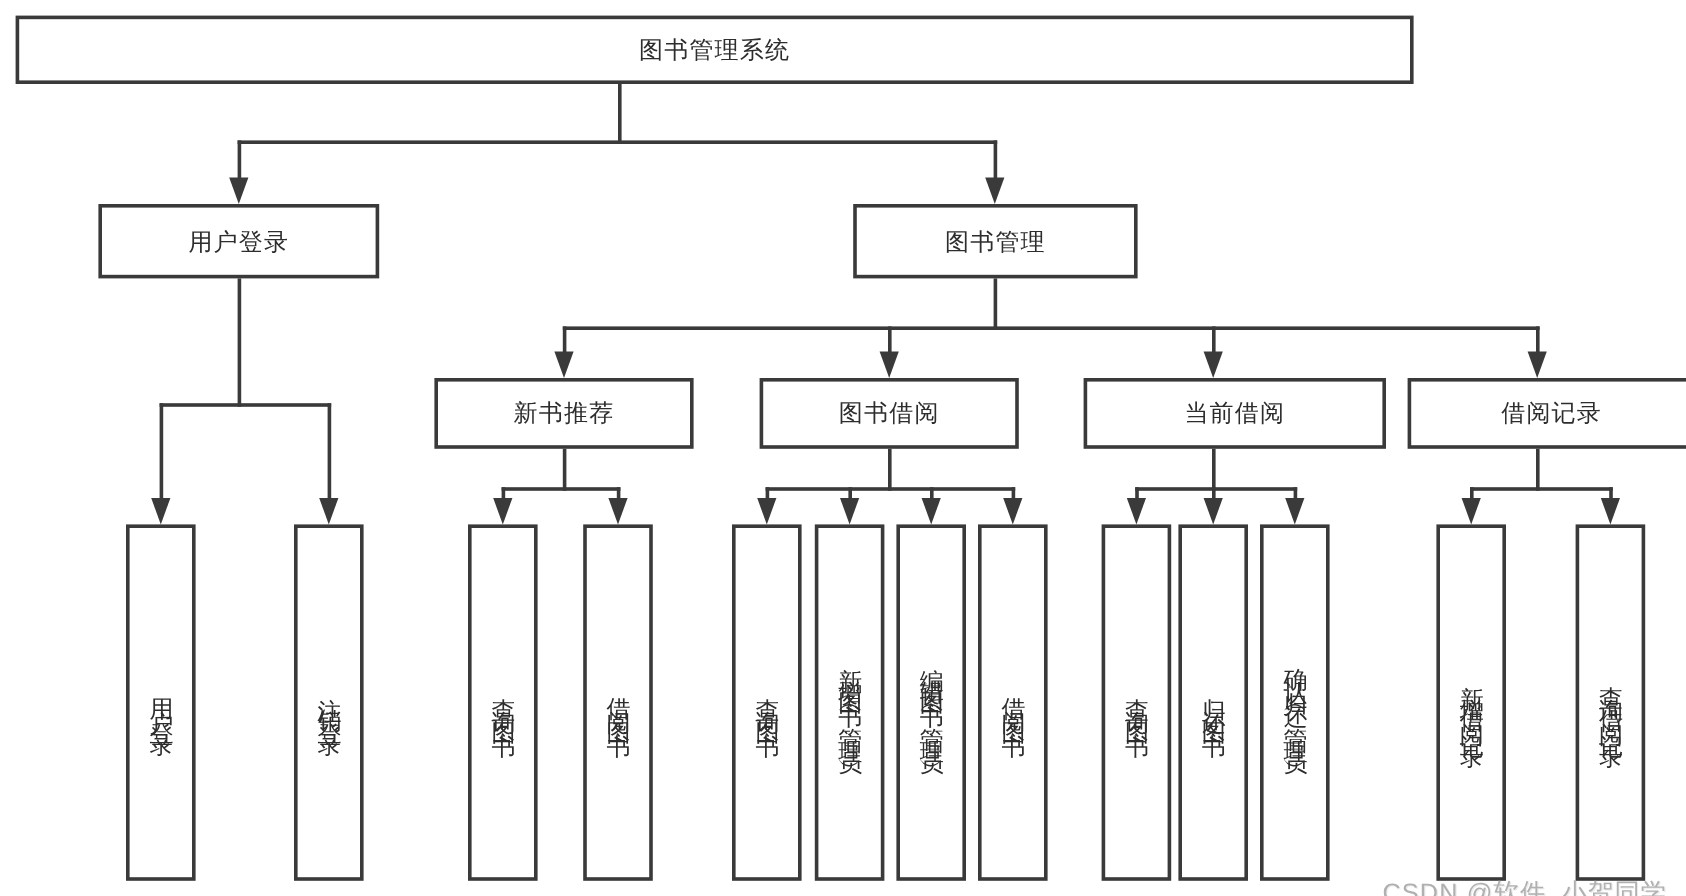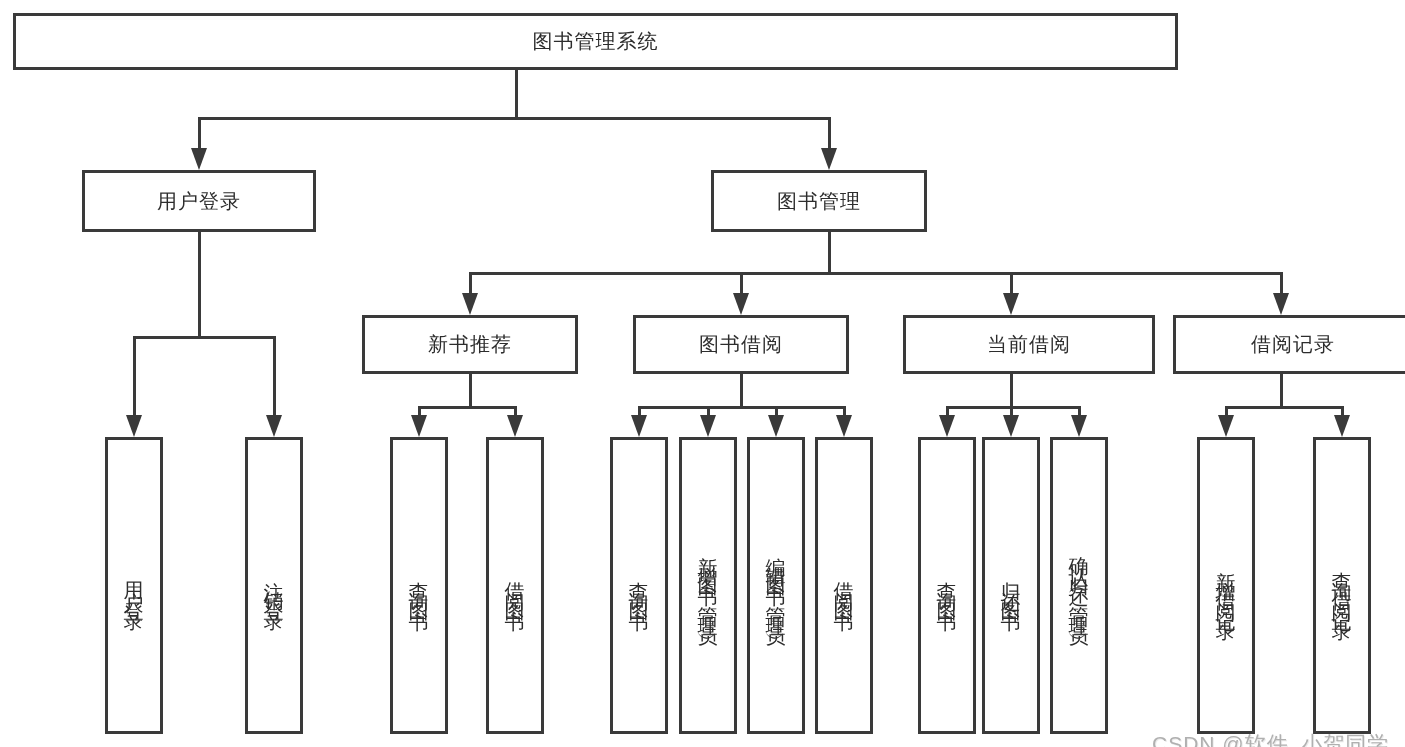--- a/index.html
+++ b/index.html
@@ -49,21 +49,21 @@
   }
 </style>
 </head>
 <body>
 
 <div class="canvas">
 
   <div class="node" style="left:13px;top:13px;width:1165px;height:57px">图书管理系统</div>
 
   <div class="node" style="left:82px;top:170px;width:234px;height:62px">用户登录</div>
-  <div class="node" style="left:711px;top:170px;width:216px;height:62px">图书管理</div>
+  <div class="node" style="left:711px;top:170px;width:237px;height:62px">图书管理</div>
 
   <div class="node" style="left:362px;top:315px;width:216px;height:59px">新书推荐</div>
   <div class="node" style="left:633px;top:315px;width:216px;height:59px">图书借阅</div>
   <div class="node" style="left:903px;top:315px;width:252px;height:59px">当前借阅</div>
   <div class="node" style="left:1173px;top:315px;width:240px;height:59px">借阅记录</div>
 
   <div class="node leaf" style="left:105px">用户登录</div>
   <div class="node leaf" style="left:245px">注销登录</div>
   <div class="node leaf" style="left:390px">查询图书</div>
   <div class="node leaf" style="left:486px">借阅图书</div>

